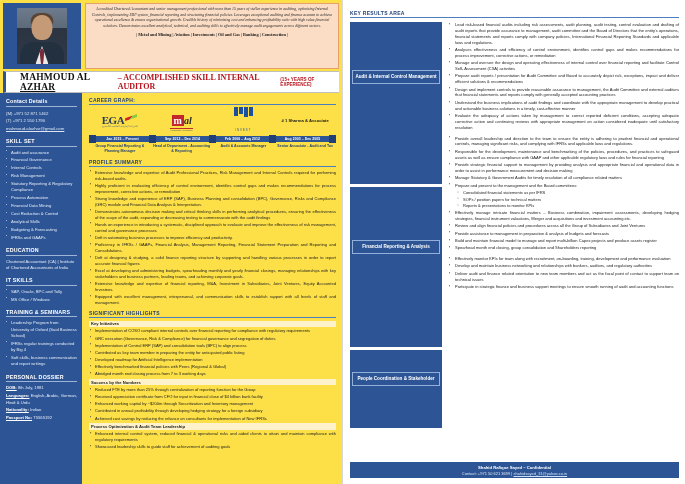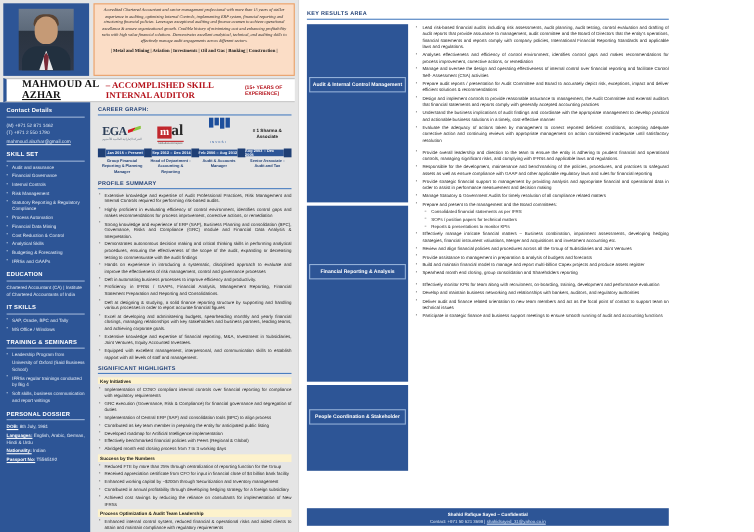--- a/index.html
+++ b/index.html
@@ -6,22 +6,22 @@
   html, body {
     width: 685px; height: 484px;
     font-family: "Liberation Sans", sans-serif;
     background: #ffffff;
     overflow: hidden;
   }
   .page { position: relative; width: 685px; height: 484px; display: flex; }
 
   
   .left-page {
-    width: 272px; height: 484px; position: relative;
-    background: #e5e5e5; border-right: 1px solid #d8d8d8;
+    width: 343px; height: 484px; position: relative;
+    background: #fde047; border-right: 1px solid #d8d8d8;
   }
 
   
   .hdr { display: flex; height: 71px; padding: 3px 3px 2px 3px; gap: 4px; }
   .photo-box {
     width: 78px; height: 66px; background: #2d5596;
     display: flex; align-items: center; justify-content: center;
     flex: 0 0 78px;
   }
   .photo {
@@ -124,21 +124,21 @@
   .cg-cell { flex: 1; display: flex; align-items: flex-end; justify-content: center; }
   .logo-ega { font-family: "Liberation Serif", serif; font-size: 11px; font-weight: bold; color: #2b3d56; letter-spacing: -.5px; position: relative; }
   .logo-ega .swoosh {
     display: inline-block; width: 12px; height: 7px; margin-left: 1px; vertical-align: top;
     background: linear-gradient(120deg,#d61f26 0 50%, #8dc63f 50% 100%);
     clip-path: polygon(0 60%, 100% 0, 100% 42%, 0 100%);
   }
   .logo-ega .sub { display:block; font-size: 2.6px; color:#6b7785; letter-spacing:0; font-weight:normal; text-align:center; margin-top:-1px;}
   .logo-mal { text-align: center; }
   .logo-mal .box { background:#c1272d; color:#fff; font-family:"Liberation Serif",serif; font-weight:bold; font-size:10px; padding:0 2px; display:inline-block; line-height:11px;}
-  .logo-mal .al { color:#2b2b2b; font-family:"Liberation Serif",serif; font-weight:bold; font-size:14px;}
+  .logo-mal .al { color:#2b2b2b; font-family:"Liberation Serif",serif; font-weight:bold; font-size:10px;font-style:italic;}
   .logo-mal .sub { font-size: 2.4px; color:#555; display:block; border-top:.5px solid #c1272d; margin-top:.5px;}
   .logo-pic { text-align:center; }
   .logo-pic .bars { display:flex; gap:1px; justify-content:center;}
   .logo-pic .bars i { display:block; width:4px; height:9px; background:#1d4f9c;}
   .logo-pic .bars i:nth-child(2){height:7px;} .logo-pic .bars i:nth-child(3){height:10px;}
   .logo-pic .sub { font-size:2.8px; color:#1d4f9c; letter-spacing:1px;}
   .logo-txt { font-size:4.2px; font-weight:bold; color:#1a1a1a; text-align:center; line-height:1.3;}
 
   .cg-bar { display:flex; align-items:center; height: 8px; margin: 1px 0 1px 0;}
   .cg-node { width: 7px; height: 8px; background:#1f3f75; flex:0 0 7px;}

